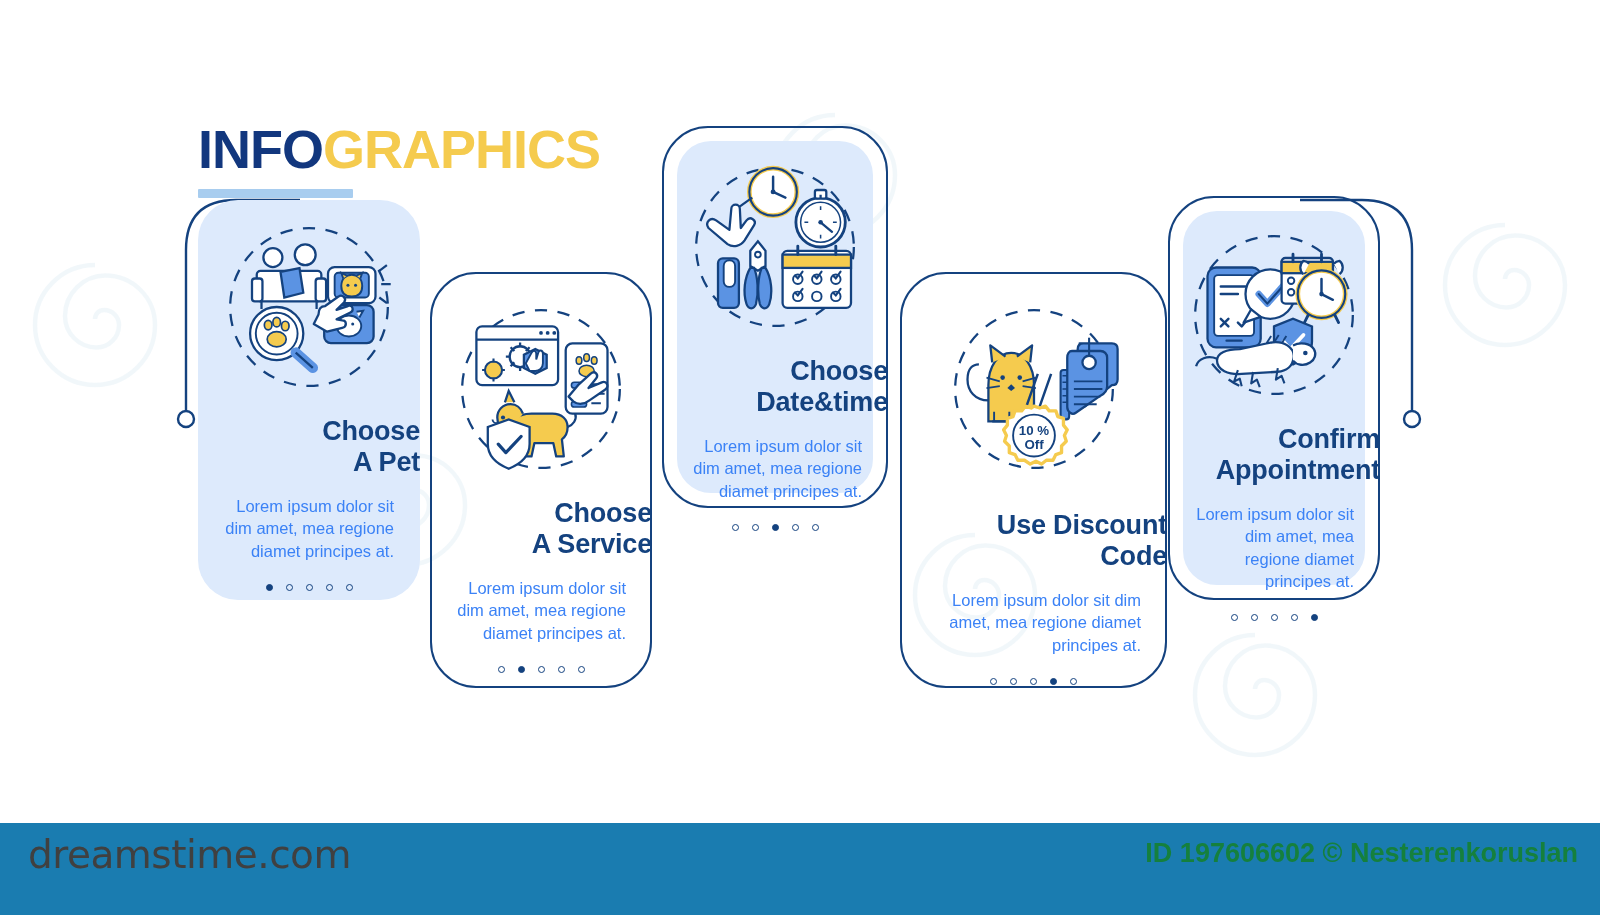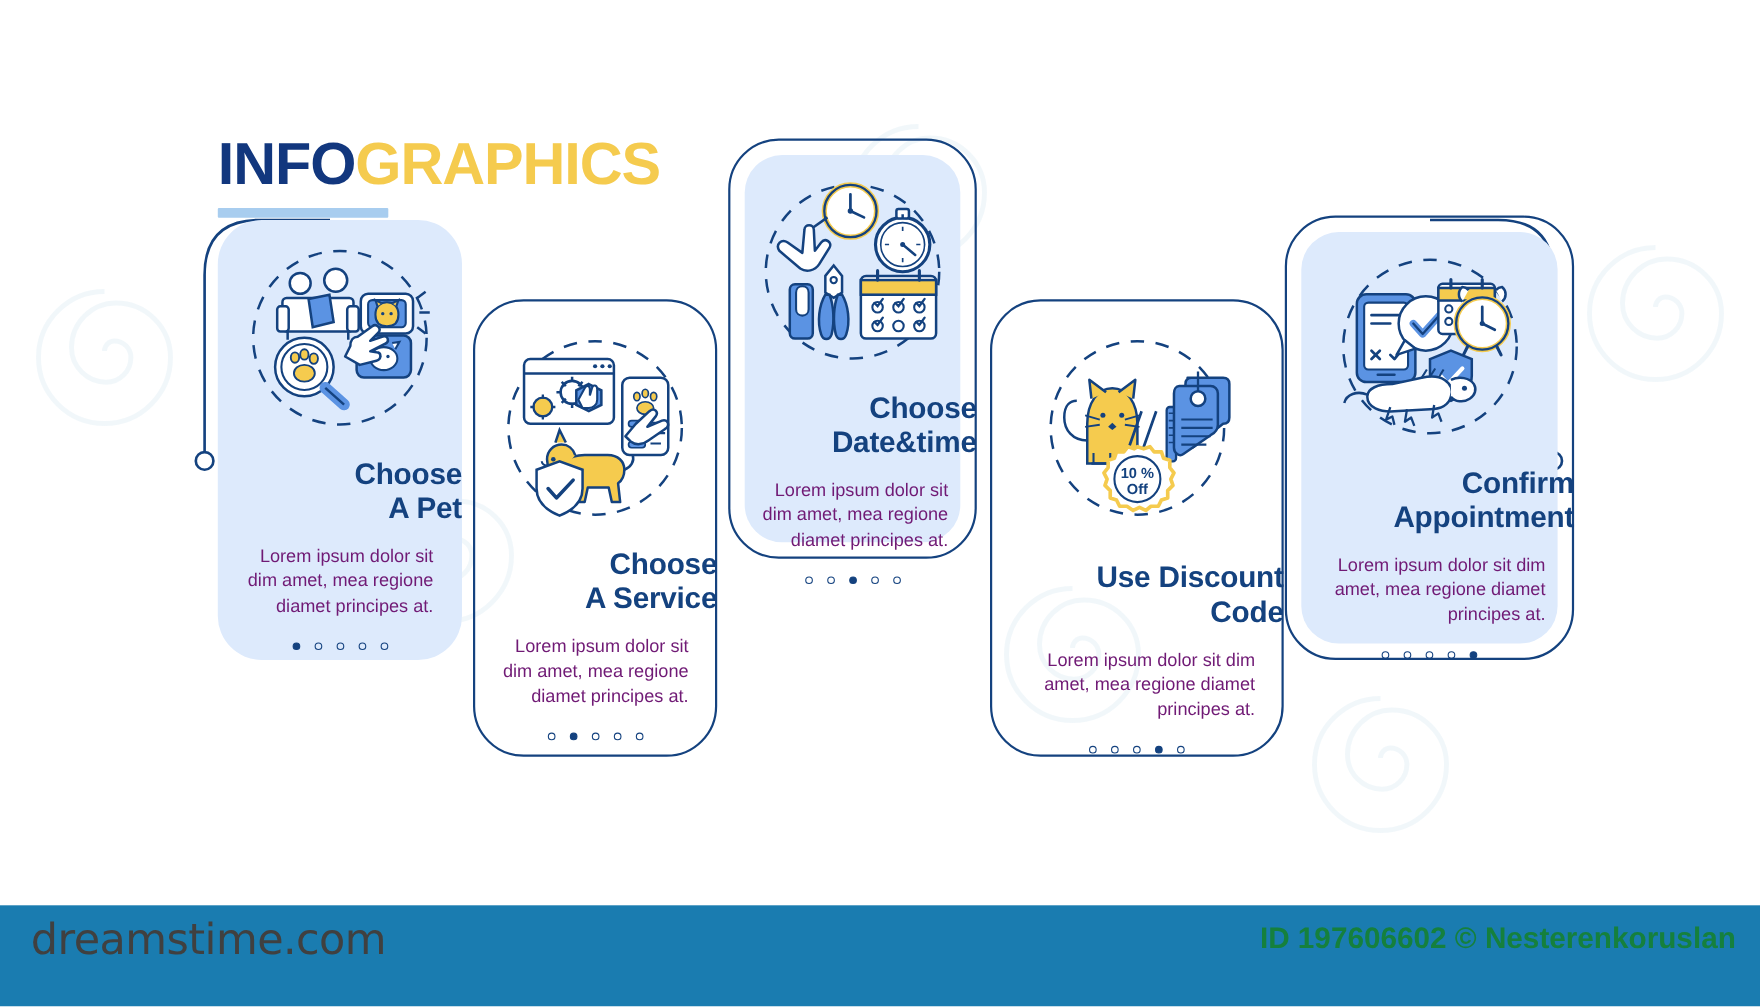--- a/index.html
+++ b/index.html
@@ -41,21 +41,21 @@
 
   .card-body{position:absolute;left:0;right:0;text-align:right;}
 
   .icon-box{display:flex;justify-content:center;align-items:center;}
 
   .card-title{
     color:#14427f;font-weight:bold;font-size:27px;line-height:1.16;
     letter-spacing:-0.2px;
   }
   .card-desc{
-    color:#701a75;font-size:16.5px;line-height:1.36;margin-top:16px;
+    color:#3b82f6;font-size:16.5px;line-height:1.36;margin-top:16px;
     padding:0 26px;
   }
   .dots{margin-top:22px;display:flex;justify-content:center;gap:13px;}
   .dot{width:7px;height:7px;border-radius:50%;box-sizing:border-box;
        border:1.6px solid #14427f;background:transparent;}
   .dot.on{background:#14427f;}
 
   
   .footer{position:absolute;left:0;top:823px;width:1600px;height:92px;background:#1a7cb0;}
   .ds-logo{position:absolute;left:28px;top:832px;height:60px;}
@@ -365,21 +365,21 @@
       <div class="dots">
         <span class="dot"></span>
         <span class="dot"></span>
         <span class="dot"></span>
         <span class="dot on"></span>
         <span class="dot"></span>
       </div>
     </div>
   </div>
 
-  <div class="card filled" style="left:1168px;top:196px;width:263px;height:404px;">
+  <div class="card filled" style="left:1168px;top:196px;width:212px;height:404px;">
     <div class="outline"></div>
     <div class="inner"></div>
     <div class="card-body" style="top:24px;">
       <div class="icon-box">
         <svg width="190" height="190" viewBox="0 0 200 200">
           <circle cx="100" cy="100" r="83" fill="none" stroke="#14427f" stroke-width="2.4" stroke-dasharray="13 11"></circle>
 
           <rect x="30" y="50" width="56" height="84" rx="9" fill="#5b93e3" stroke="#14427f" stroke-width="2.4"></rect>
           <rect x="37" y="58" width="42" height="64" rx="4" fill="#fff" stroke="#14427f" stroke-width="2"></rect>
           <g stroke="#14427f" stroke-width="2.6" stroke-linecap="round">

